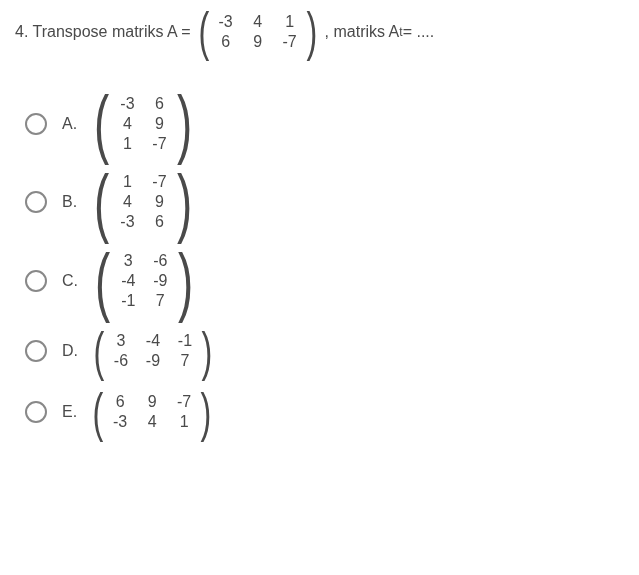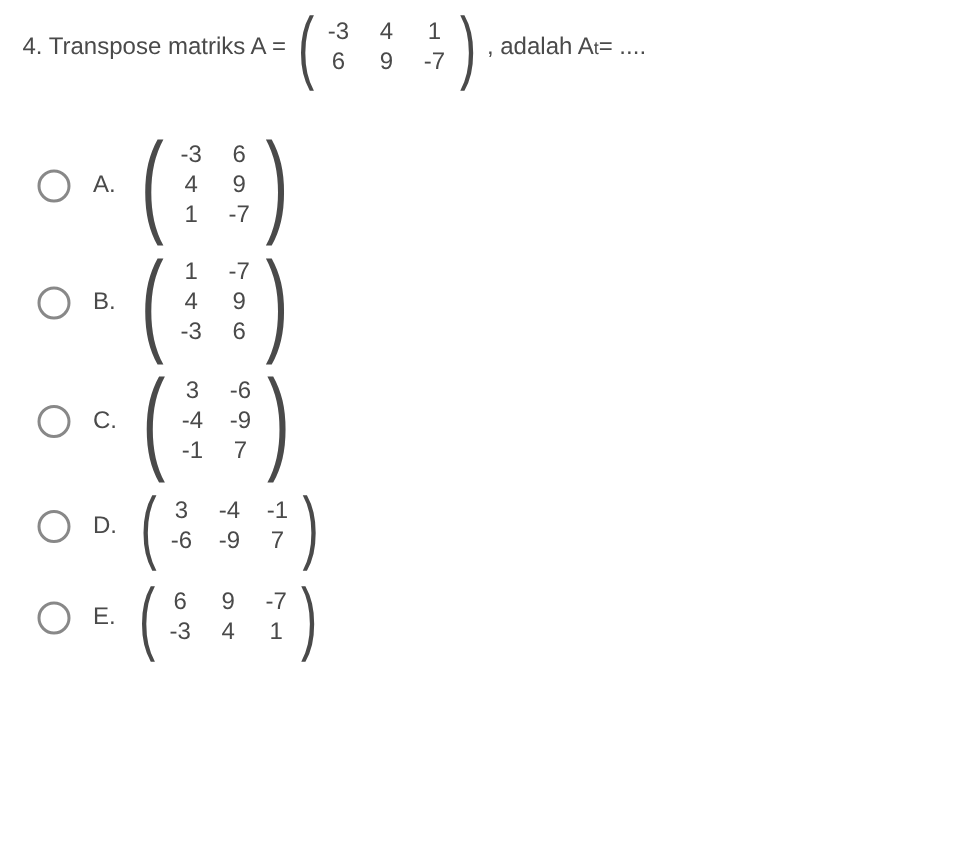--- a/index.html
+++ b/index.html
@@ -72,21 +72,21 @@
     <span class="mbody" style="grid-template-columns:repeat(3,auto)">
       <span class="cell">-3</span>
       <span class="cell">4</span>
       <span class="cell">1</span>
       <span class="cell">6</span>
       <span class="cell">9</span>
       <span class="cell">-7</span>
     </span>
     <span class="paren" style="font-size:54px">)</span>
   </span>
-  <span>, adalah A</span>
+  <span>, matriks A</span>
     <span class="sup">t</span>
     <span> = ....</span>
 </div>
 
 <div class="options">
 
   <div class="option">
     <div class="radio"></div>
     <span class="label">A.</span>
     <span class="matrix">

